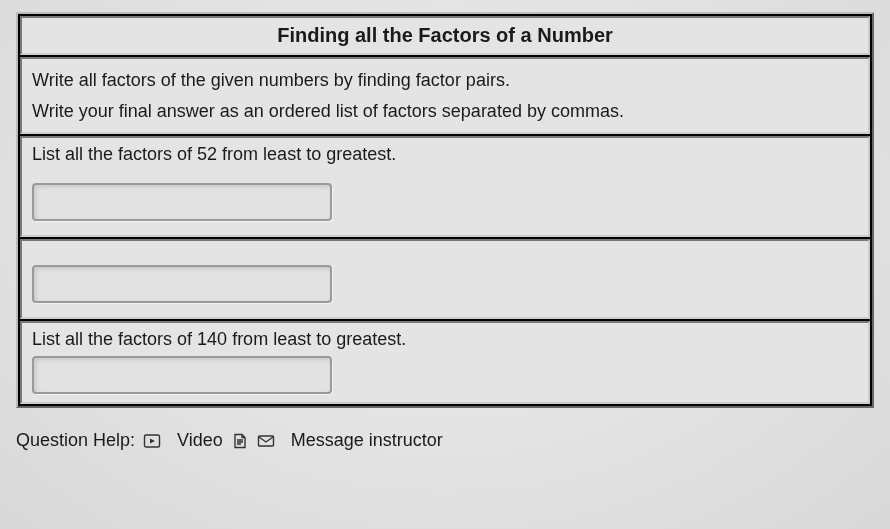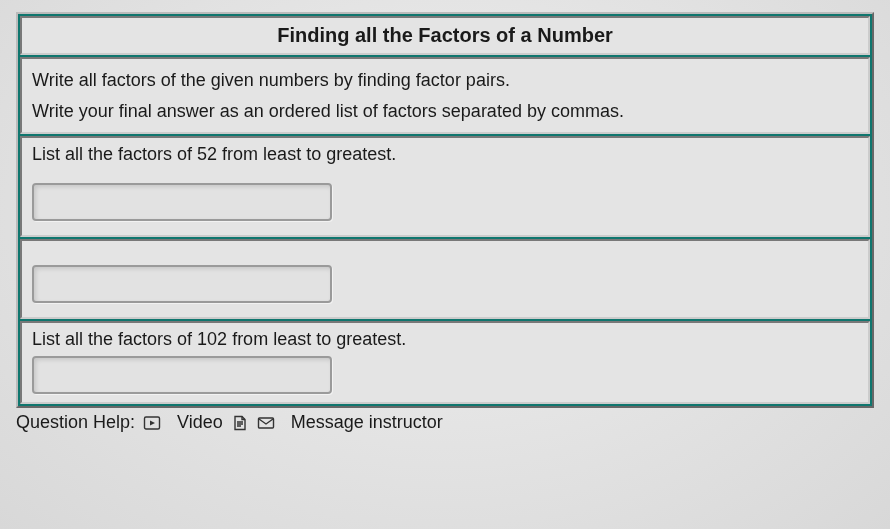--- a/index.html
+++ b/index.html
@@ -12,21 +12,21 @@
     background: #e8e8e8;
     background-image: radial-gradient(ellipse at 50% 40%, #efefef 0%, #d8d8d8 100%);
     width: 890px;
     height: 529px;
   }
   table.main {
     width: 100%;
     border-collapse: separate;
     border-spacing: 2px;
     border: 2px outset #bbb;
-    background: #0f766e;
+    background: #000000;
   }
   table.main td {
     border: 2px inset #ccc;
     padding: 6px 10px;
     background: #e4e4e4;
     vertical-align: top;
   }
   td.title {
     text-align: center;
     font-weight: 700;
@@ -46,21 +46,21 @@
     height: 38px;
     border: 2px solid #9a9a9a;
     border-radius: 4px;
     background: #e2e2e2;
     box-shadow: inset 2px 2px 4px rgba(0,0,0,.12), 1px 1px 0 rgba(255,255,255,.5);
     font-size: 16px;
     padding: 4px 8px;
   }
   .answer-input.short { margin-top: 6px; margin-bottom: 2px; }
   .help-row {
-    margin-top: 4px;
+    margin-top: 22px;
     font-size: 18px;
     display: flex;
     align-items: center;
     gap: 8px;
     flex-wrap: wrap;
   }
   .help-link {
     display: inline-flex;
     align-items: center;
     gap: 16px;
@@ -101,21 +101,21 @@
     </td>
   </tr>
   <tr>
     <td>
       <input class="answer-input" type="text" value="" style="">
     </td>
   </tr>
   <tr>
     <td>
       <div>
-        <span>List all the factors of </span><span>102</span><span> from least to greatest.</span>
+        <span>List all the factors of </span><span>140</span><span> from least to greatest.</span>
       </div>
       <input class="answer-input short" type="text" value="" style="">
     </td>
   </tr>
 </tbody>
   </table>
 
 <div class="help-row">
   <span>Question Help:</span>
 

